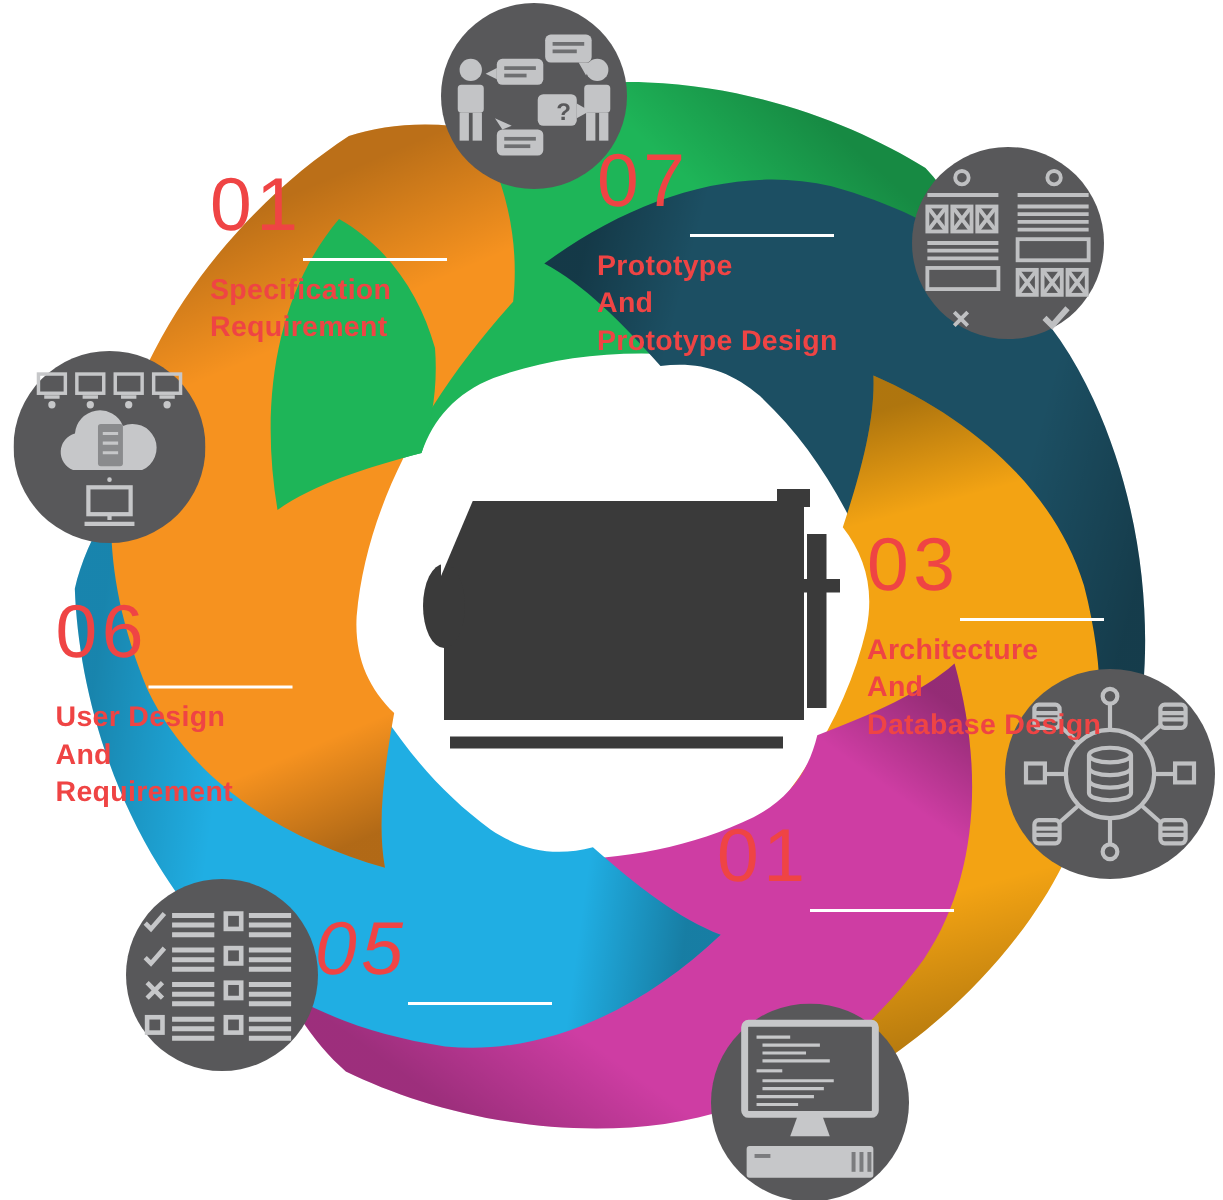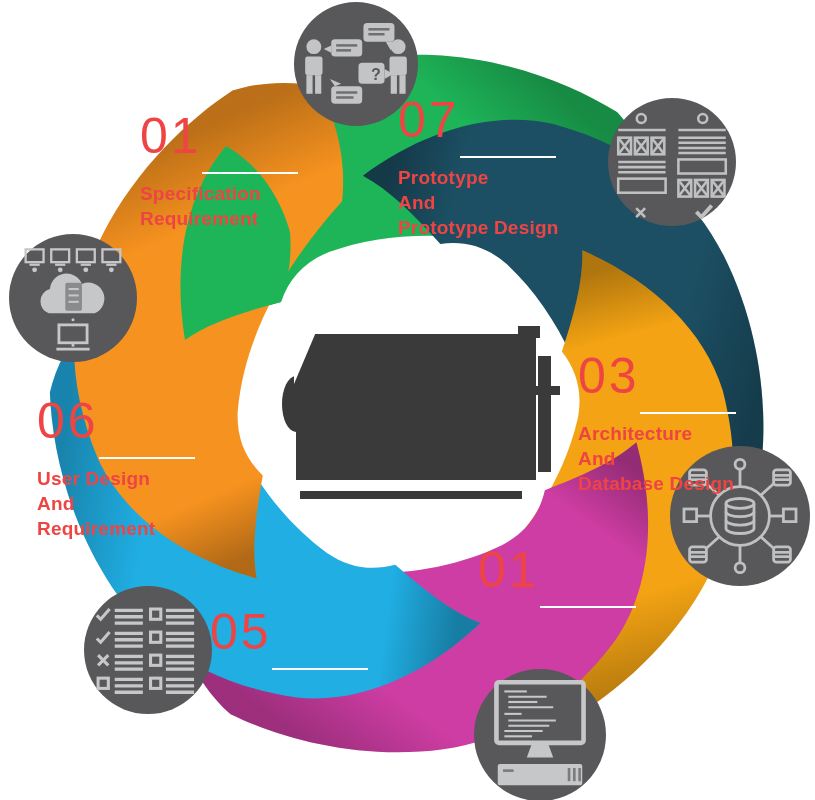--- a/index.html
+++ b/index.html
@@ -9,21 +9,21 @@
   
   .step{position:absolute;width:220px;text-align:left;color:#ef4444;z-index:30;}
   .num{font-size:50px;line-height:1.05;font-weight:400;letter-spacing:3px;}
   .rule{width:96px;height:2px;background:#ffffff;margin:9px auto 7px auto;}
   .line{font-size:19px;font-weight:700;line-height:1.32;letter-spacing:.2px;}
   .line:empty{display:none;}
   .s1{left:140px;top:110px;}
   .s2{left:398px;top:94px;}
   .s3{left:578px;top:305px;margin-top:45px;}
   .s4{left:478px;top:544px;}
-  .s5{left:210px;top:606px;}
+  .s5{left:210px;top:606px;font-style:italic;}
   .s6{left:37px;top:375px;margin-top:20px;}
   
   .icon{position:absolute;z-index:20;}
   .i1{left:294px;top:2px;}
   .i2{left:608px;top:98px;}
   .i3{left:670px;top:446px;}
   .i4{left:474px;top:669px;}
   .i5{left:84px;top:586px;}
   .i6{left:9px;top:234px;}
   .icon svg{display:block;}

